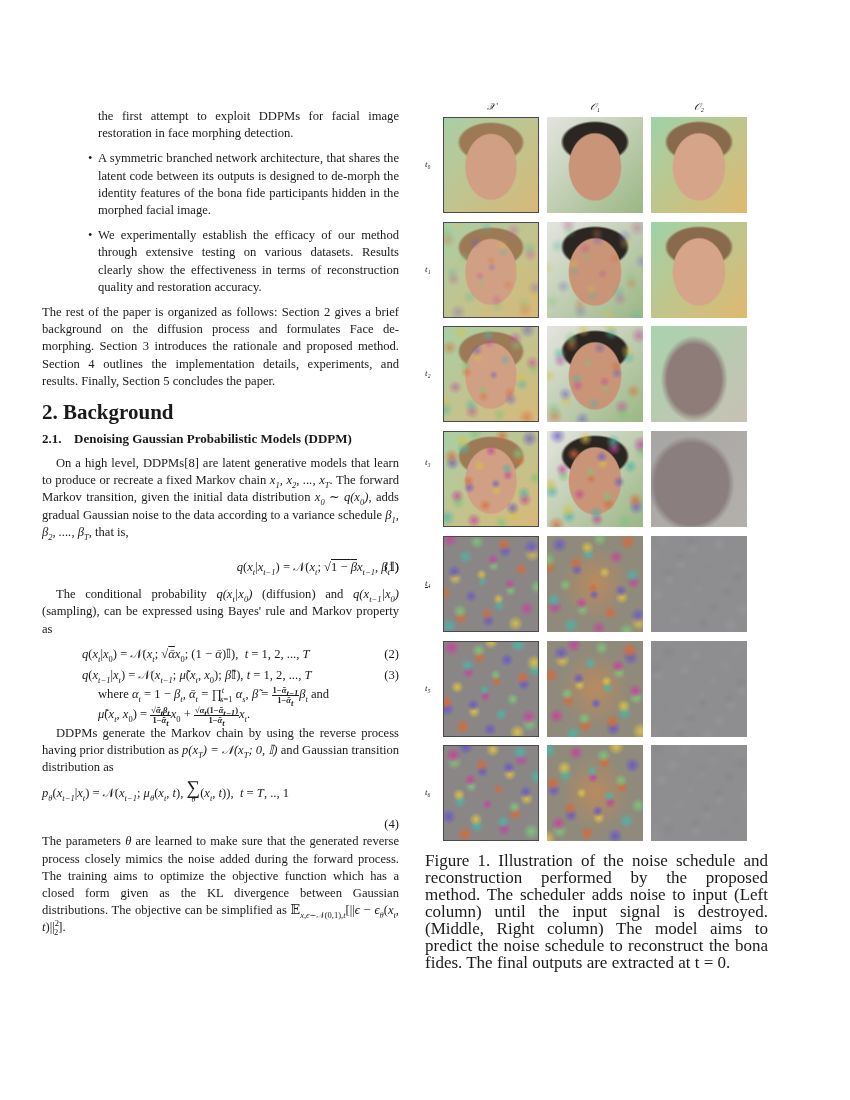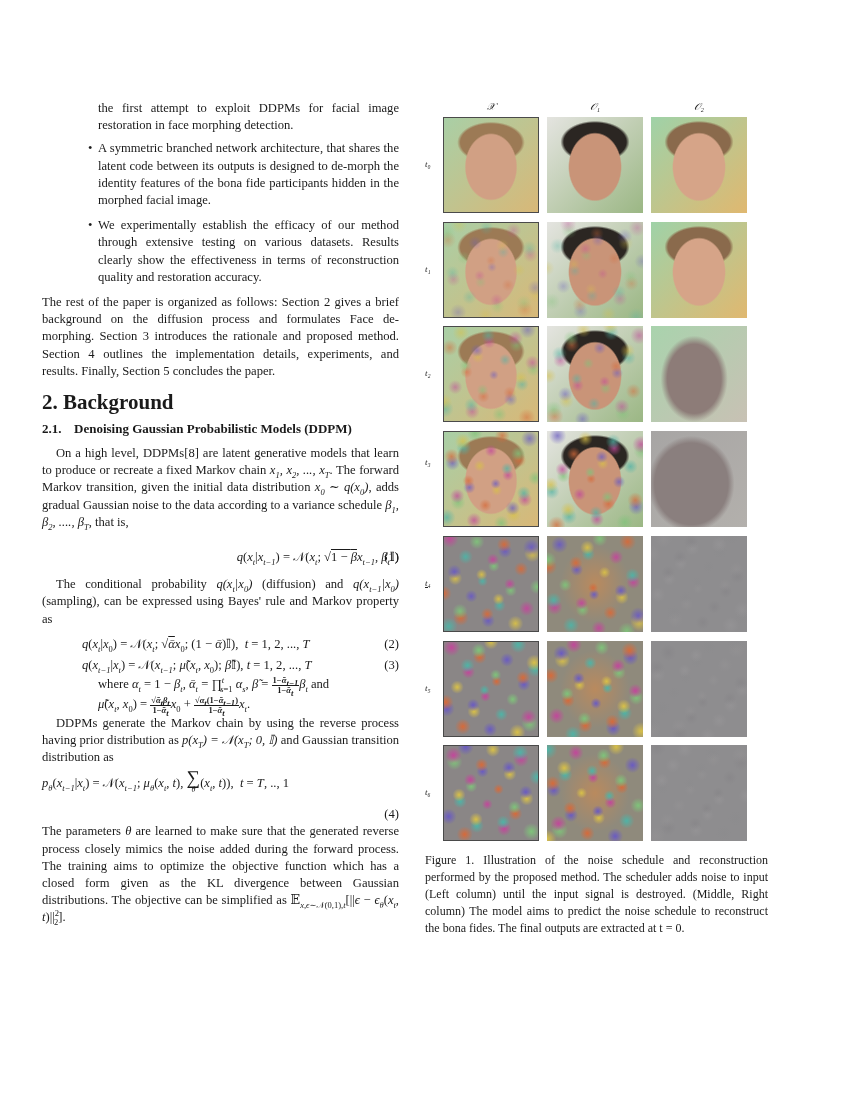--- a/index.html
+++ b/index.html
@@ -2,21 +2,21 @@
 <html><head>
 <meta charset="utf-8">
 <style>
   html, body { margin:0; padding:0; background:#ffffff; }
   body { width:850px; height:1100px; position:relative; overflow:hidden;
          font-family:"Liberation Serif", "DejaVu Serif", serif; color:#1a1a1a; }
   .col-left { position:absolute; left:42px; top:100px; width:357px; font-size:12.6px; line-height:17.2px; }
   .p { margin:0; text-align:justify; }
   .indent { text-indent:14px; }
   .bullets { margin:0 0 8px 0; padding:0; list-style:none; }
-  .bullets li { position:relative; padding-left:56px; text-align:justify; margin-bottom:8px; }
+  .bullets li { position:relative; padding-left:56px; text-align:justify; margin-bottom:8px;margin-top:8px; }
   .bullets li.cont { padding-left:56px; margin-bottom:6px; }
   .bullets li .dot { position:absolute; left:46px; top:0; }
   .h-section { font-weight:bold; font-size:21px; margin:12px 0 8px 0; line-height:20px; }
   .h-sub { font-weight:bold; font-size:13px; line-height:17px; margin:0 0 8px 0; display:flex; }
   .h-sub .num { width:32px; flex:none; }
   .h-sub .txt { flex:1; text-align:justify; text-align-last:left; }
   .eq { position:relative; font-style:normal; white-space:nowrap; }
   .eq .body { font-family:"Liberation Serif", serif; }
   .eq .eqn { position:absolute; right:0; top:0; }
   .m { font-style:italic; }
@@ -26,21 +26,21 @@
   .sum { display:inline-block; vertical-align:middle; text-align:center; line-height:12px; }
   .sum .sig { font-size:19px; display:block; }
   .sum .sub { font-size:8px; display:block; font-style:italic; }
   sub, sup { font-size:8.5px; line-height:0; }
 
   .fig { position:absolute; left:425px; top:100px; width:340px; }
   .col-head { position:absolute; top:1px; font-size:10px; font-style:italic; text-align:center; width:96px; color:#222; }
   .cell { position:absolute; width:96px; height:96px; box-sizing:border-box; }
   .cell.x { border:1.3px solid #4a4a4a; }
   .row-label { position:absolute; font-size:9px; font-style:italic; color:#222; }
-  .caption { position:absolute; left:425px; top:852px; width:343px; font-size:12px; line-height:17px; text-align:justify; }
+  .caption { position:absolute; left:425px; top:852px; width:343px; font-size:17px; line-height:17px; text-align:justify; }
 </style>
 </head>
 <body>
 
 <div class="col-left">
   <ul class="bullets">
     <li class="cont">the first attempt to exploit DDPMs for facial image restoration in face morphing detection.</li>
     <li><span class="dot">•</span><span>A symmetric branched network architecture, that shares the latent code between its outputs is designed to de-morph the identity features of the bona fide participants hidden in the morphed facial image.</span></li>
     <li><span class="dot">•</span><span>We experimentally establish the efficacy of our method through extensive testing on various datasets. Results clearly show the effectiveness in terms of reconstruction quality and restoration accuracy.</span></li>
   </ul>

